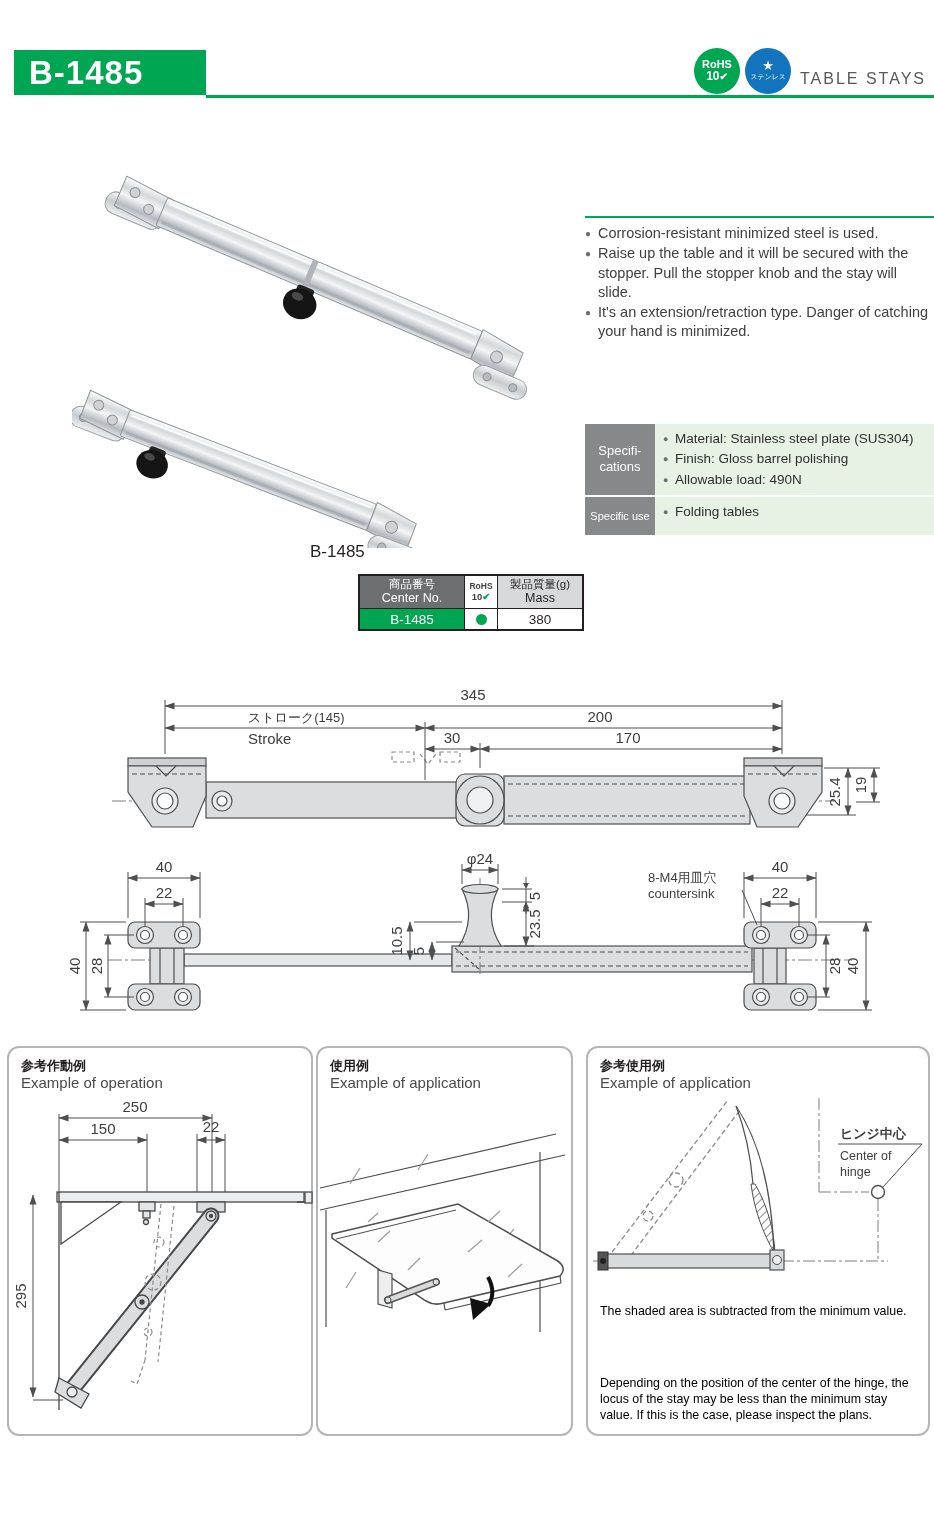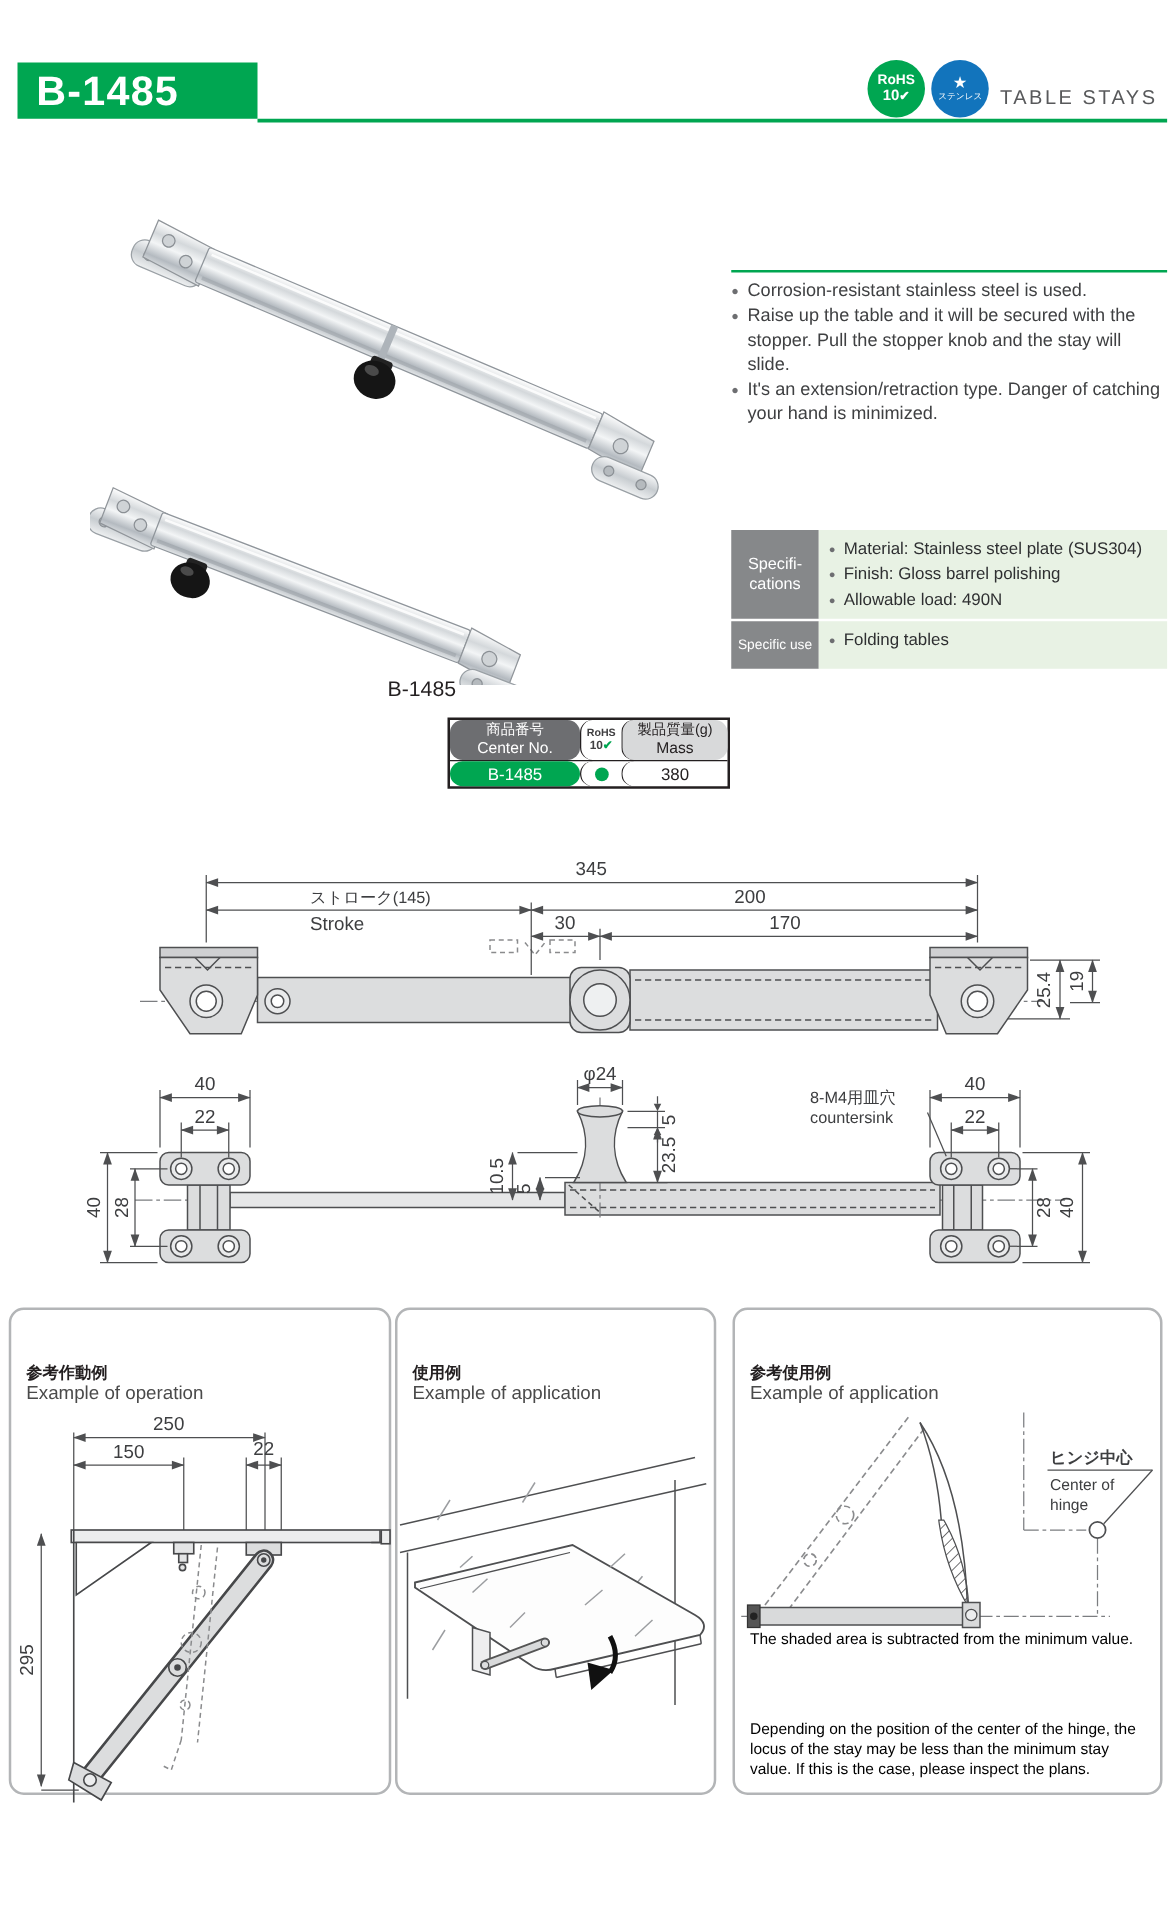--- a/index.html
+++ b/index.html
@@ -38,21 +38,21 @@
   .spec-body { background:#E8F2E4; flex:1; padding:5px 8px; color:#2E2F31; }
   .spec-line { display:flex; line-height:1.5; }
   .spec-line .bu { width:12px; flex:none; font-size:9px; padding-top:4px; color:#6D6E71; }
 
   .prod-label { position:absolute; left:310px; top:542px; font-size:17px; color:#231F20; }
 
   
   .ptable { position:absolute; left:358px; top:574px; border:2px solid #231F20; width:226px; }
   .pt-row { display:flex; }
   .pt-cell { border-left:1px solid #231F20; display:flex; flex-direction:column;
-    align-items:center; justify-content:center;border-radius:10px; }
+    align-items:center; justify-content:center; }
   .pt-cell:first-child { border-left:none; }
   .c1 { width:104px; } .c2 { width:33px; } .c3 { width:85px; }
   .pt-head { height:32px; }
   .pt-head .c1 { background:#6D6E71; color:#fff; }
   .pt-head .c1 .jp { font-size:11.5px; line-height:1.15; }
   .pt-head .c1 .en { font-size:12.5px; line-height:1.15; }
   .pt-head .c2 { background:#fff; }
   .pt-head .c2 .r1 { font-size:8.5px; font-weight:bold; color:#414042; line-height:1; }
   .pt-head .c2 .r2 { font-size:9.5px; font-weight:bold; color:#414042; line-height:1.2; }
   .pt-head .c2 .r2 .lf { color:#00A651; }
@@ -62,21 +62,21 @@
   .pt-data { height:21px; border-top:1px solid #231F20; }
   .pt-data .c1 { background:#00A651; color:#fff; font-size:13.5px; }
   .pt-data .c2 .dot { width:11px; height:11px; border-radius:50%; background:#00A651; }
   .pt-data .c3 { font-size:13.5px; color:#231F20; }
 
   .legend { position:absolute; left:358px; top:631px; font-size:12.5px; color:#231F20; line-height:1.45; }
   .legend .sym { color:#00A651; font-size:11px; }
 
   
   .panel { position:absolute; top:1046px; height:390px; border:2px solid #B3B5B7; border-radius:12px; background:#fff; }
-  .panel-title { padding:10px 12px 0 12px;margin-top:32px; }
+  .panel-title { padding:10px 12px 0 12px; }
   .panel-title .jp { font-size:13px; font-weight:bold; color:#231F20; line-height:1.2; }
   .panel-title .en { font-size:15px; color:#4A4A4A; line-height:1.2; }
   .note { position:absolute; left:12px; width:318px; font-size:12.4px; color:#000000; line-height:1.28; }
 
   svg text { font-family:"Liberation Sans", sans-serif; fill:#3D3E40; }
   .dimtxt { font-size:15px; }
   .dimtxt-s { font-size:13px; }
 </style>
 </head>
 <body>
@@ -150,21 +150,21 @@
       <rect x="308" y="26" width="54" height="20" rx="10" fill="url(#metal2)" stroke="#9AA0A5"></rect>
       <circle cx="322" cy="36" r="4" fill="#b5babe" stroke="#8B9095"></circle>
         <circle cx="349" cy="36" r="4" fill="#b5babe" stroke="#8B9095"></circle>
     </g>
   </svg>
 
   <div class="features-rule"></div>
   <div class="features">
     <div class="feat-item">
         <span class="bu">●</span>
-        <span>Corrosion-resistant stainless steel is used.</span>
+        <span>Corrosion-resistant minimized steel is used.</span>
       </div>
     <div class="feat-item">
         <span class="bu">●</span>
         <span>Raise up the table and it will be secured with the stopper. Pull the stopper knob and the stay will slide.</span>
       </div>
     <div class="feat-item">
         <span class="bu">●</span>
         <span>It's an extension/retraction type. Danger of catching your hand is minimized.</span>
       </div>
   </div>

